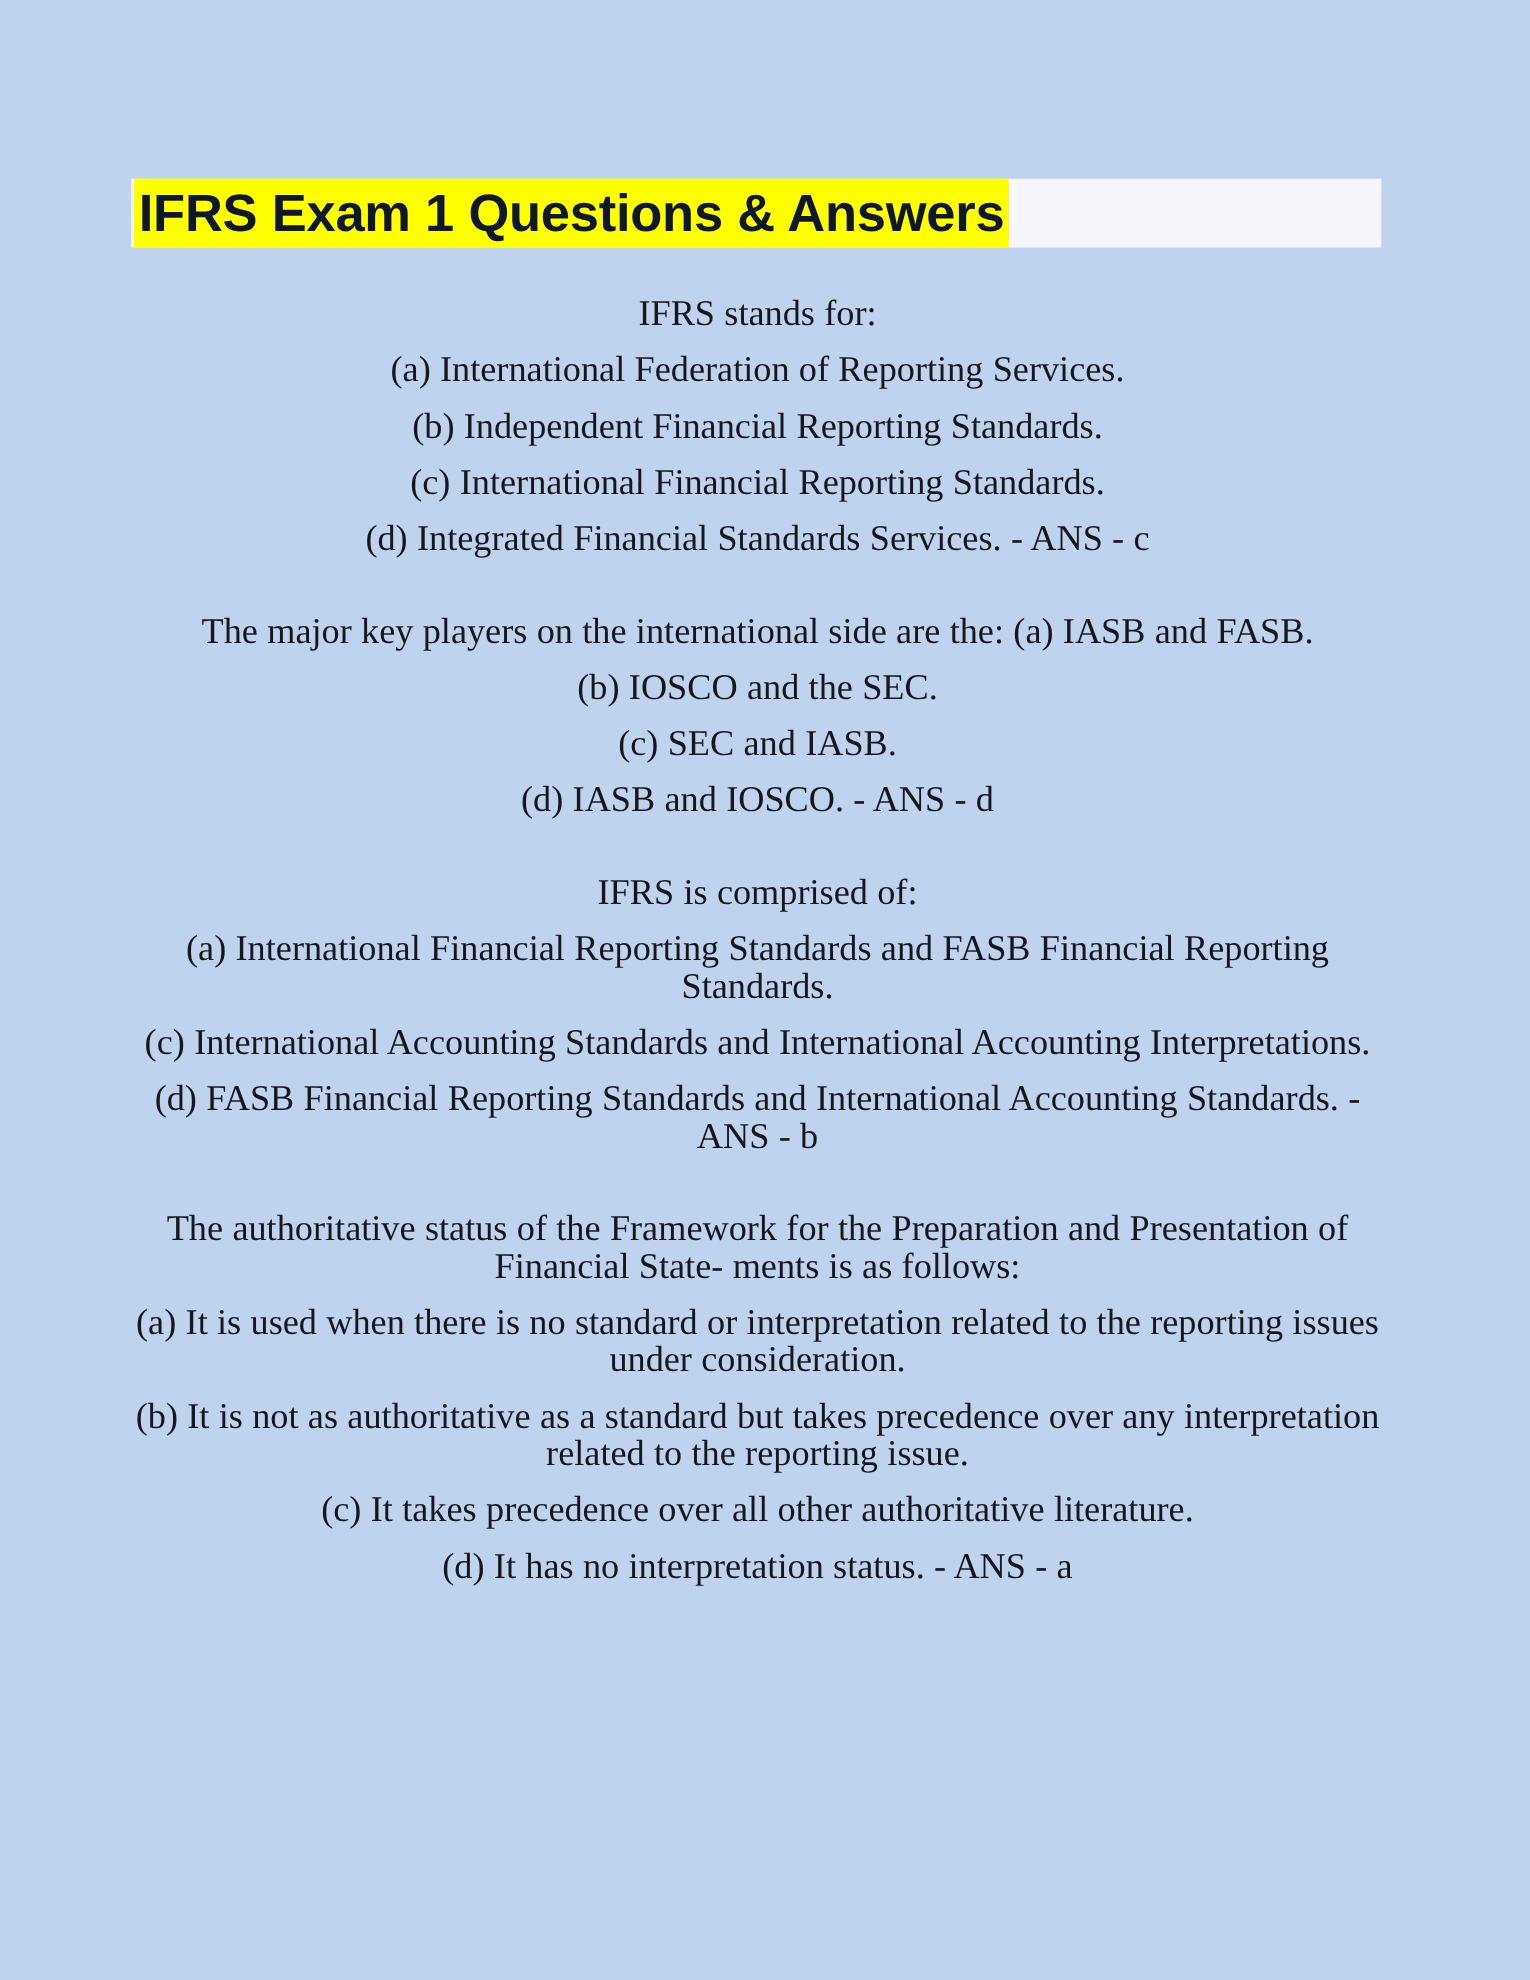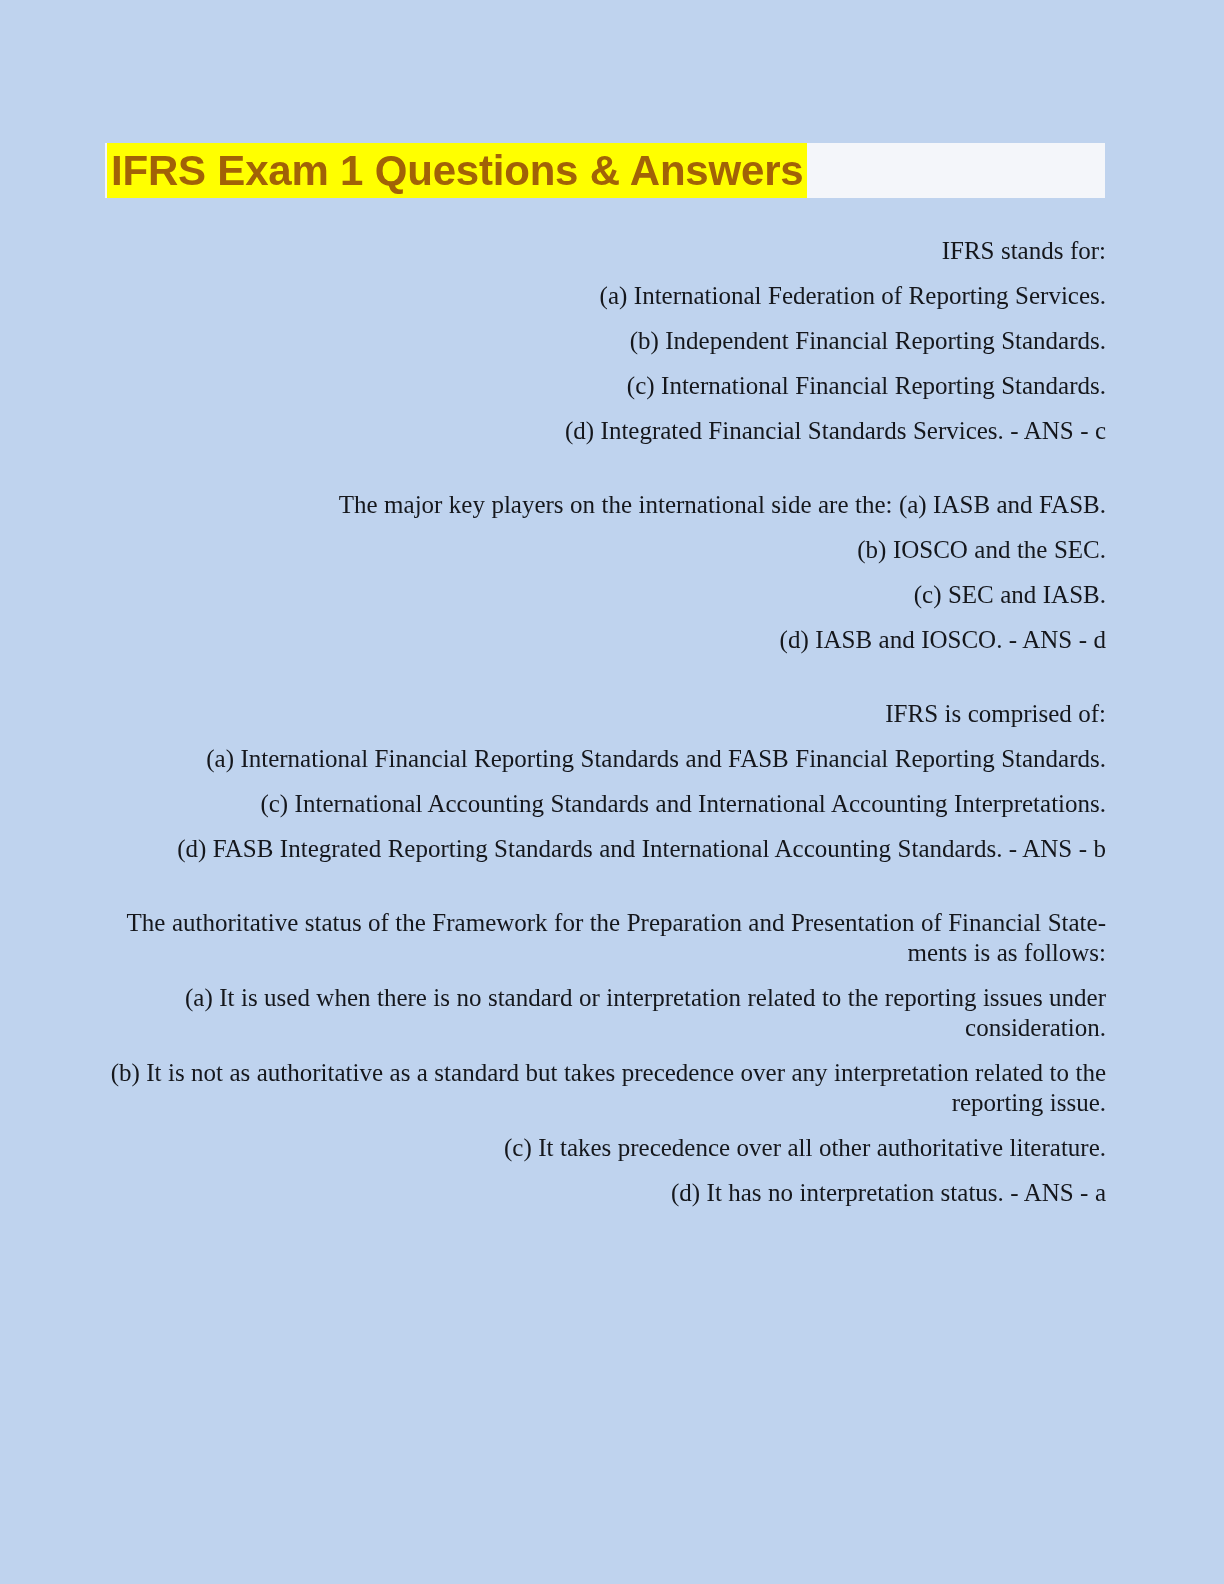--- a/index.html
+++ b/index.html
@@ -29,21 +29,21 @@
     background: #f4f6fa;
   }
   .title-text {
     position: absolute;
     left: 107px;
     top: 143px;
     height: 55px;
     display: flex;
     align-items: center;
     background: #ffff00;
-    color: #a16207;
+    color: #0f172a;
     font-family: "Liberation Sans", "DejaVu Sans", sans-serif;
     font-weight: bold;
     font-size: 42px;
     line-height: 55px;
     letter-spacing: -0.2px;
     white-space: nowrap;
     padding: 0 4px 0 4px;
   }
   
   .body-wrap {
@@ -53,24 +53,24 @@
     width: 1000px;
   }
   .qblock {
     margin: 0 0 44px 0;
   }
   .qblock:last-child {
     margin-bottom: 0;
   }
   .line {
     color: #15171c;
-    font-size: 25px;
+    font-size: 29px;
     line-height: 30px;
     margin: 0 0 15px 0;
-    text-align: right;
+    text-align: center;
     word-spacing: 0.2px;
   }
   .line:last-child {
     margin-bottom: 0;
   }
 </style>
 </head>
 <body>
 
 <div class="page">
@@ -92,21 +92,21 @@
       <p class="line">The major key players on the international side are the: (a) IASB and FASB.</p>
       <p class="line">(b) IOSCO and the SEC.</p>
       <p class="line">(c) SEC and IASB.</p>
       <p class="line">(d) IASB and IOSCO. - ANS - d</p>
     </div>
 
     <div class="qblock">
       <p class="line">IFRS is comprised of:</p>
       <p class="line">(a) International Financial Reporting Standards and FASB Financial Reporting Standards.</p>
       <p class="line">(c) International Accounting Standards and International Accounting Interpretations.</p>
-      <p class="line">(d) FASB Integrated Reporting Standards and International Accounting Standards. - ANS - b</p>
+      <p class="line">(d) FASB Financial Reporting Standards and International Accounting Standards. - ANS - b</p>
     </div>
 
     <div class="qblock">
       <p class="line">The authoritative status of the Framework for the Preparation and Presentation of Financial State- ments is as follows:</p>
       <p class="line">(a) It is used when there is no standard or interpretation related to the reporting issues under consideration.</p>
       <p class="line">(b) It is not as authoritative as a standard but takes precedence over any interpretation related to the reporting issue.</p>
       <p class="line">(c) It takes precedence over all other authoritative literature.</p>
       <p class="line">(d) It has no interpretation status. - ANS - a</p>
     </div>
   </div>

